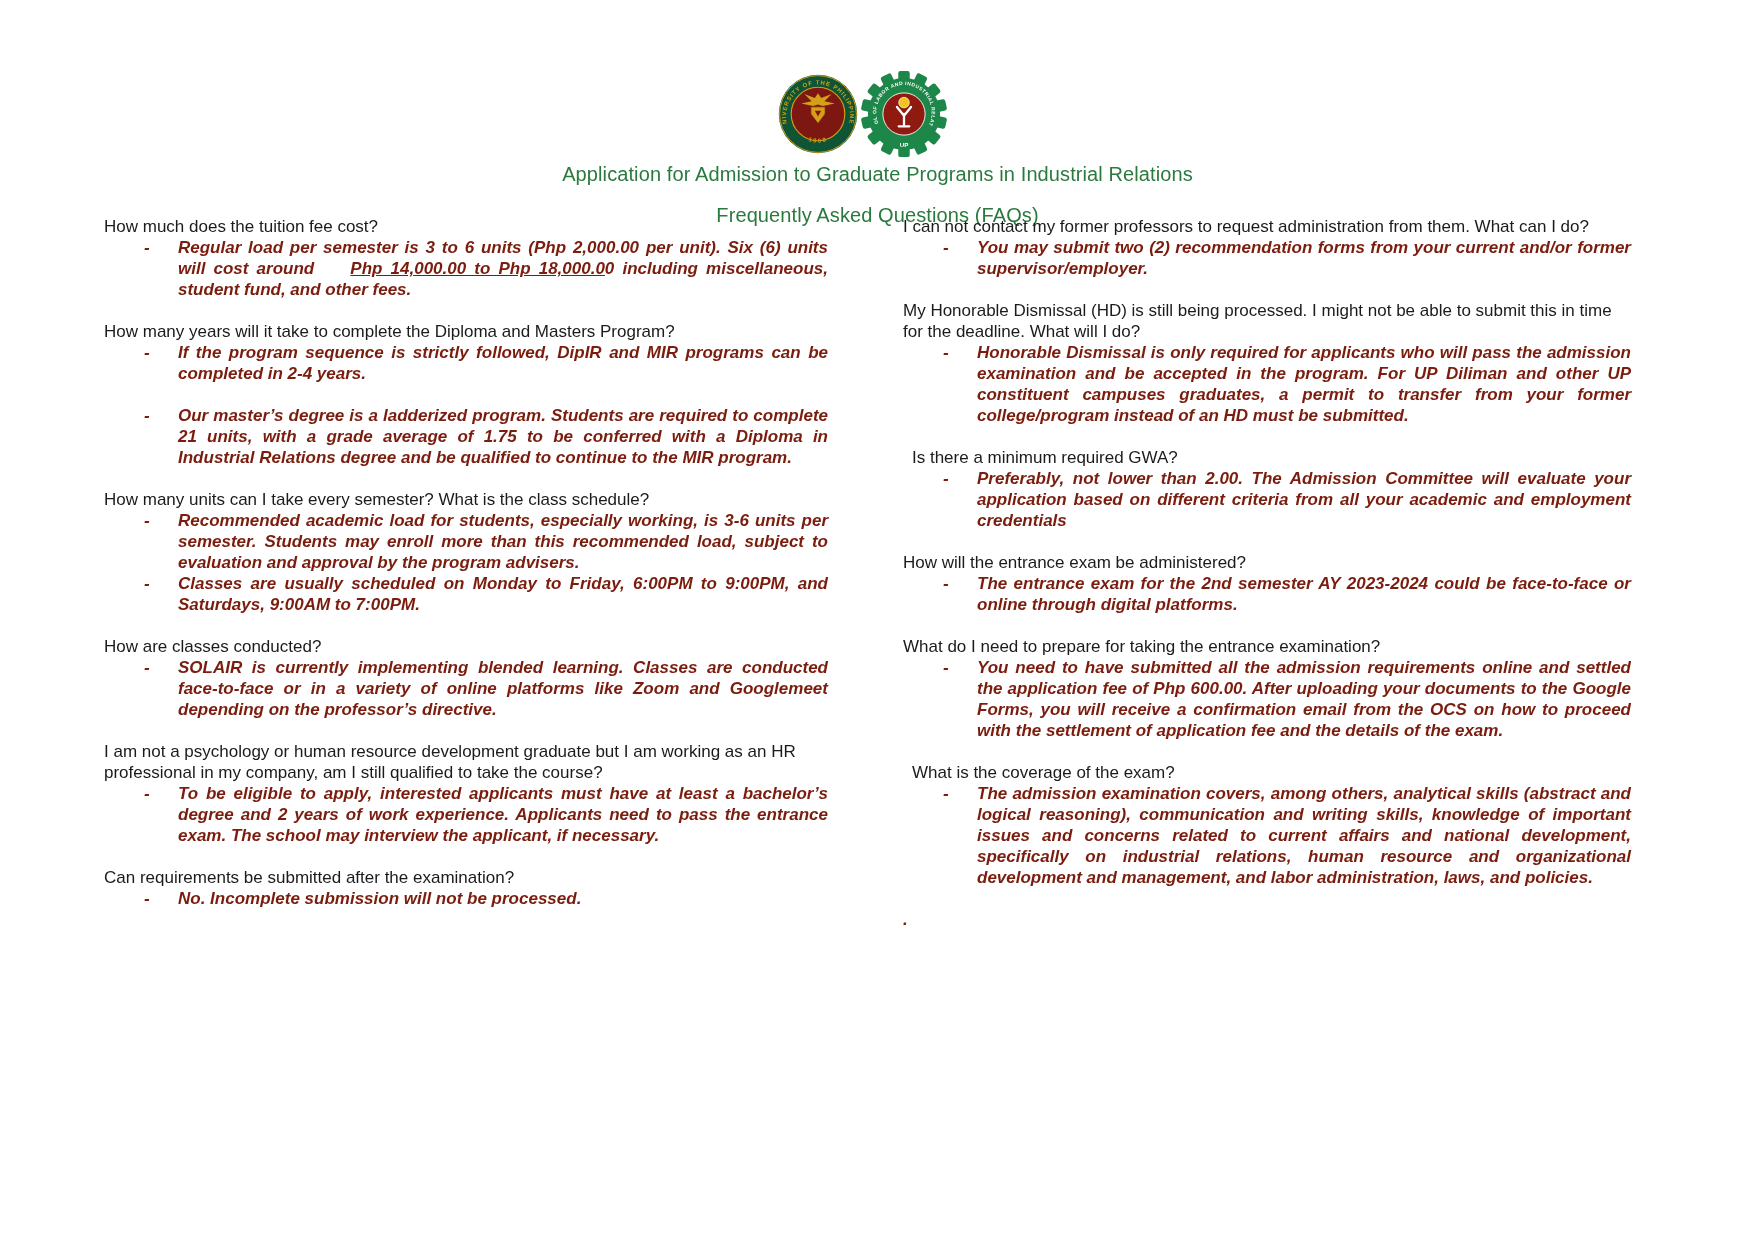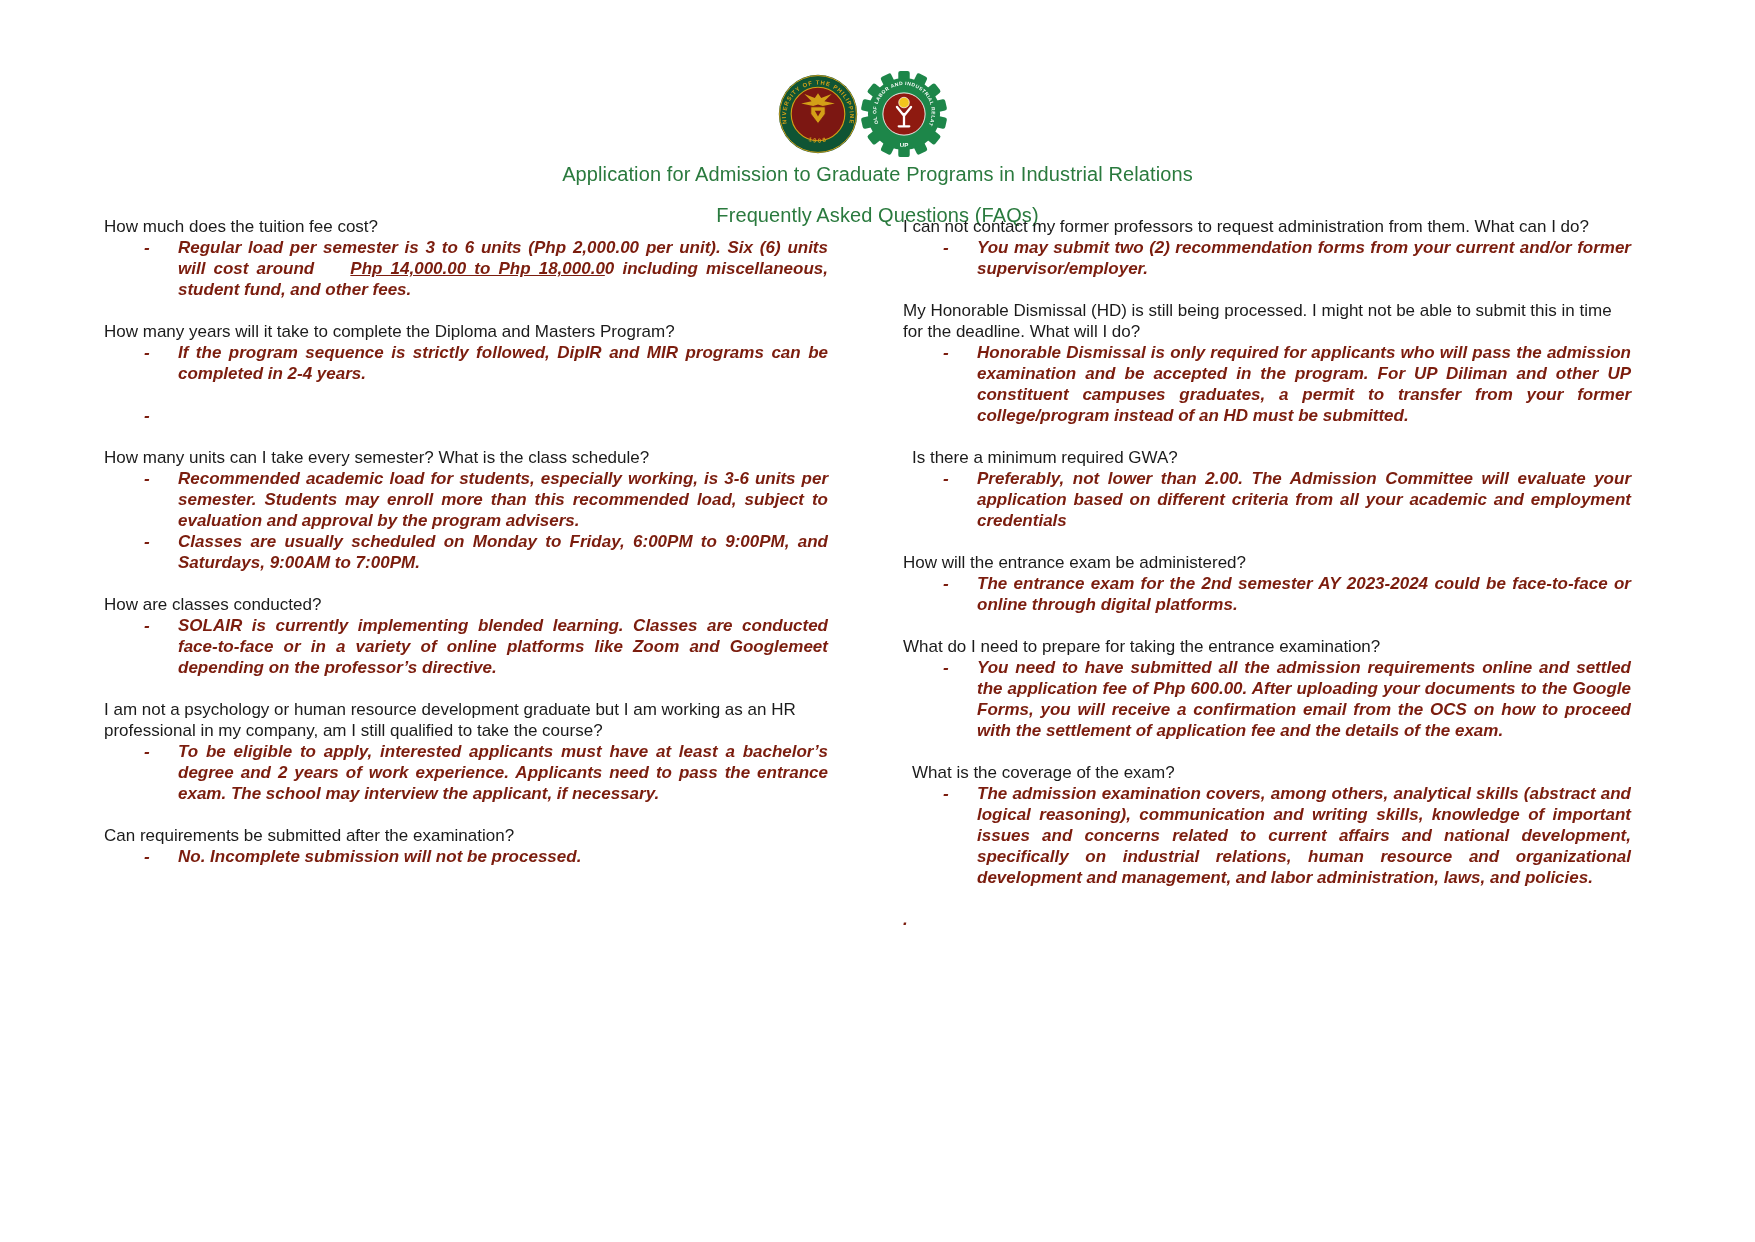--- a/index.html
+++ b/index.html
@@ -135,20 +135,21 @@
       <div class="qa">
         <div class="question">How many years will it take to complete the Diploma and Masters Program?</div>
         <div class="answer">
           <span class="dash">-</span>
           <div class="atext"><span>If the program sequence is strictly followed, DipIR and MIR programs can be completed in 2-4 years.</span></div>
         </div>
       </div>
       <div class="qa">
         <div class="answer">
           <span class="dash">-</span>
+          <div class="atext"><span>Our master’s degree is a ladderized program. Students are required to complete 21 units, with a grade average of 1.75 to be conferred with a Diploma in Industrial Relations degree and be qualified to continue to the MIR program.</span></div>
         </div>
       </div>
       <div class="qa">
         <div class="question">How many units can I take every semester? What is the class schedule?</div>
         <div class="answer">
           <span class="dash">-</span>
           <div class="atext"><span>Recommended academic load for students, especially working, is 3-6 units per semester. Students may enroll more than this recommended load, subject to evaluation and approval by the program advisers.</span></div>
         </div>
         <div class="answer">
           <span class="dash">-</span>

